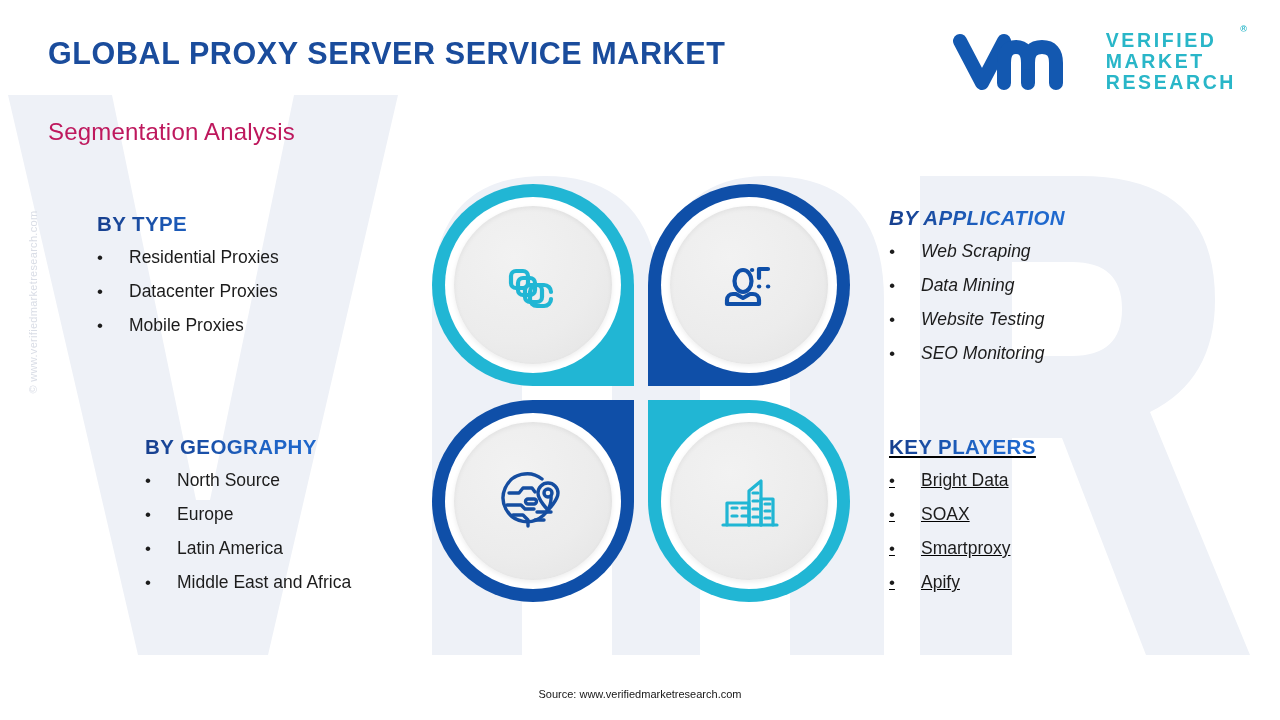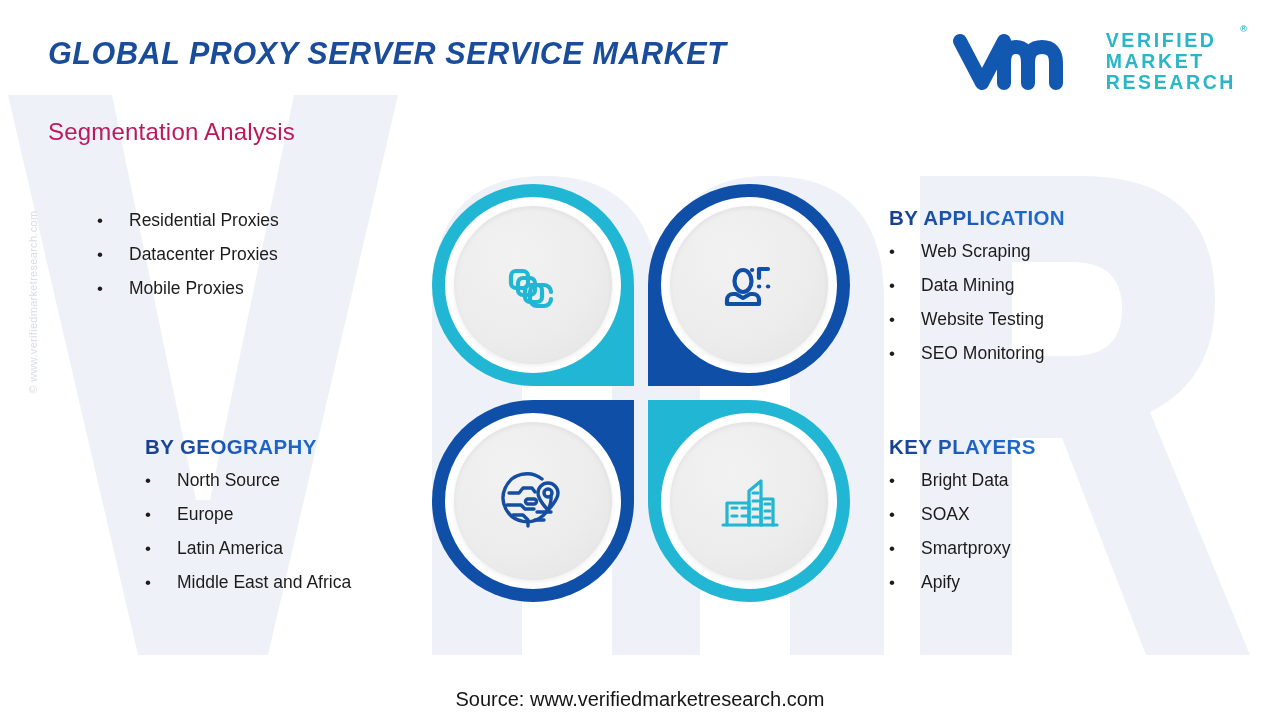--- a/index.html
+++ b/index.html
@@ -41,21 +41,20 @@
     text-align: center;
   }
 
   
   .header {
     position: absolute;
     left: 0; top: 0;
     width: 1280px;
     height: 115px;
     z-index: 3;
-    font-style: italic;
   }
 
   .page-title {
     position: absolute;
     left: 48px;
     top: 36px;
     font-size: 30.5px;
     font-weight: bold;
     letter-spacing: 0.6px;
     color: #1a4c9c;
@@ -135,22 +134,22 @@
   .seg-bullet {
     display: inline-block;
     width: 32px;
     flex: 0 0 32px;
     font-size: 17px;
     color: #1c1c1c;
   }
 
   .blk-type      { left: 97px;  top: 212px; }
   .blk-geography { left: 97px;  top: 435px; margin-left: 48px; }
-  .blk-application { left: 889px; top: 206px; }
-  .blk-players   { left: 889px; top: 435px; }
+  .blk-application { left: 889px; top: 206px; font-style: italic; }
+  .blk-players   { left: 889px; top: 435px; text-decoration: underline; }
 
   
   .quad-wrap {
     position: absolute;
     left: 432px;
     top: 184px;
     width: 420px;
     height: 428px;
     z-index: 3;
   }
@@ -201,21 +200,21 @@
 
   .disc svg { display: block; }
 
   
   .source {
     position: absolute;
     left: 0;
     top: 688px;
     width: 1280px;
     text-align: center;
-    font-size: 20px;
+    font-size: 11px;
     color: #161616;
     z-index: 3;
   }
 </style>
 </head>
 <body>
 
 <svg class="bg-watermark" viewBox="0 0 1280 720" xmlns="http://www.w3.org/2000/svg">
   <g fill="#eef1f7">
     <path d="M8 95 L112 95 L196 500 L210 500 L294 95 L398 95 L268 655 L138 655 Z"></path>
@@ -242,20 +241,21 @@
   </svg>
   <div class="logo-text">
     <span>VERIFIED</span>
     <span>MARKET</span>
     <span>RESEARCH</span>
     <span class="logo-reg">®</span>
   </div>
 </div>
 
 <div class="seg-block blk-type">
+  <div class="seg-title">BY TYPE</div>
   <ul class="seg-list">
     <li>
       <span class="seg-bullet">•</span>
       <span>Residential Proxies</span>
     </li>
     <li>
       <span class="seg-bullet">•</span>
       <span>Datacenter Proxies</span>
     </li>
     <li>

